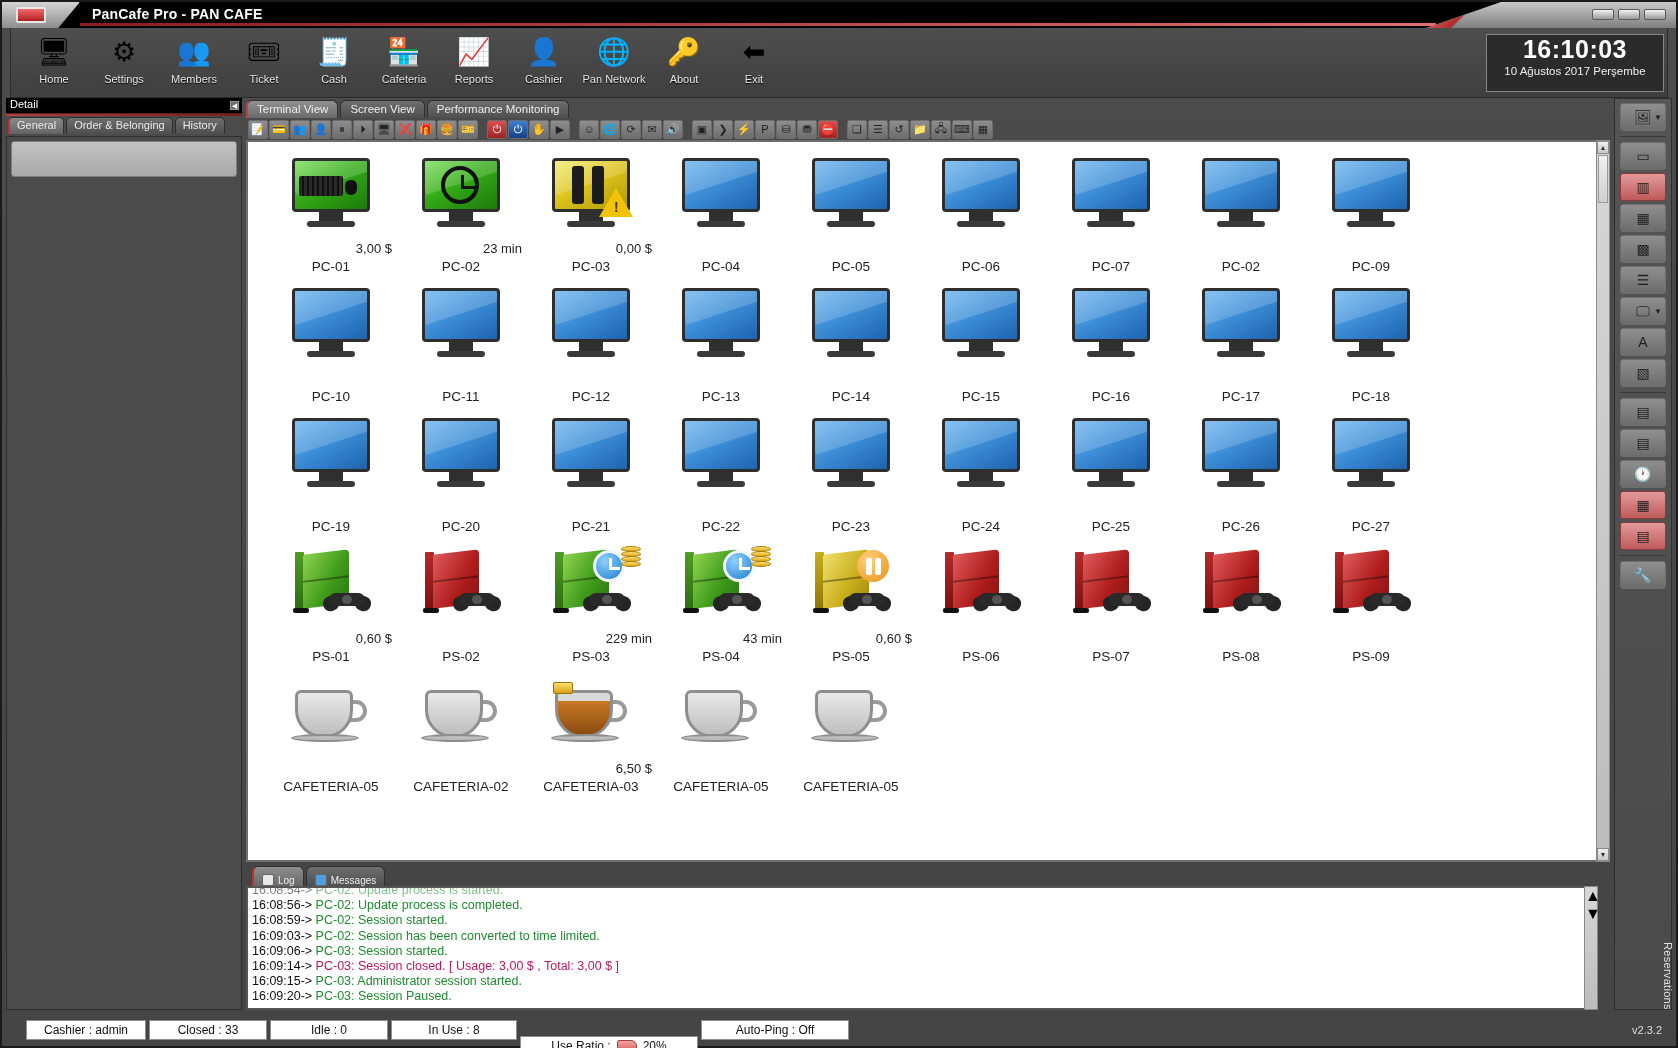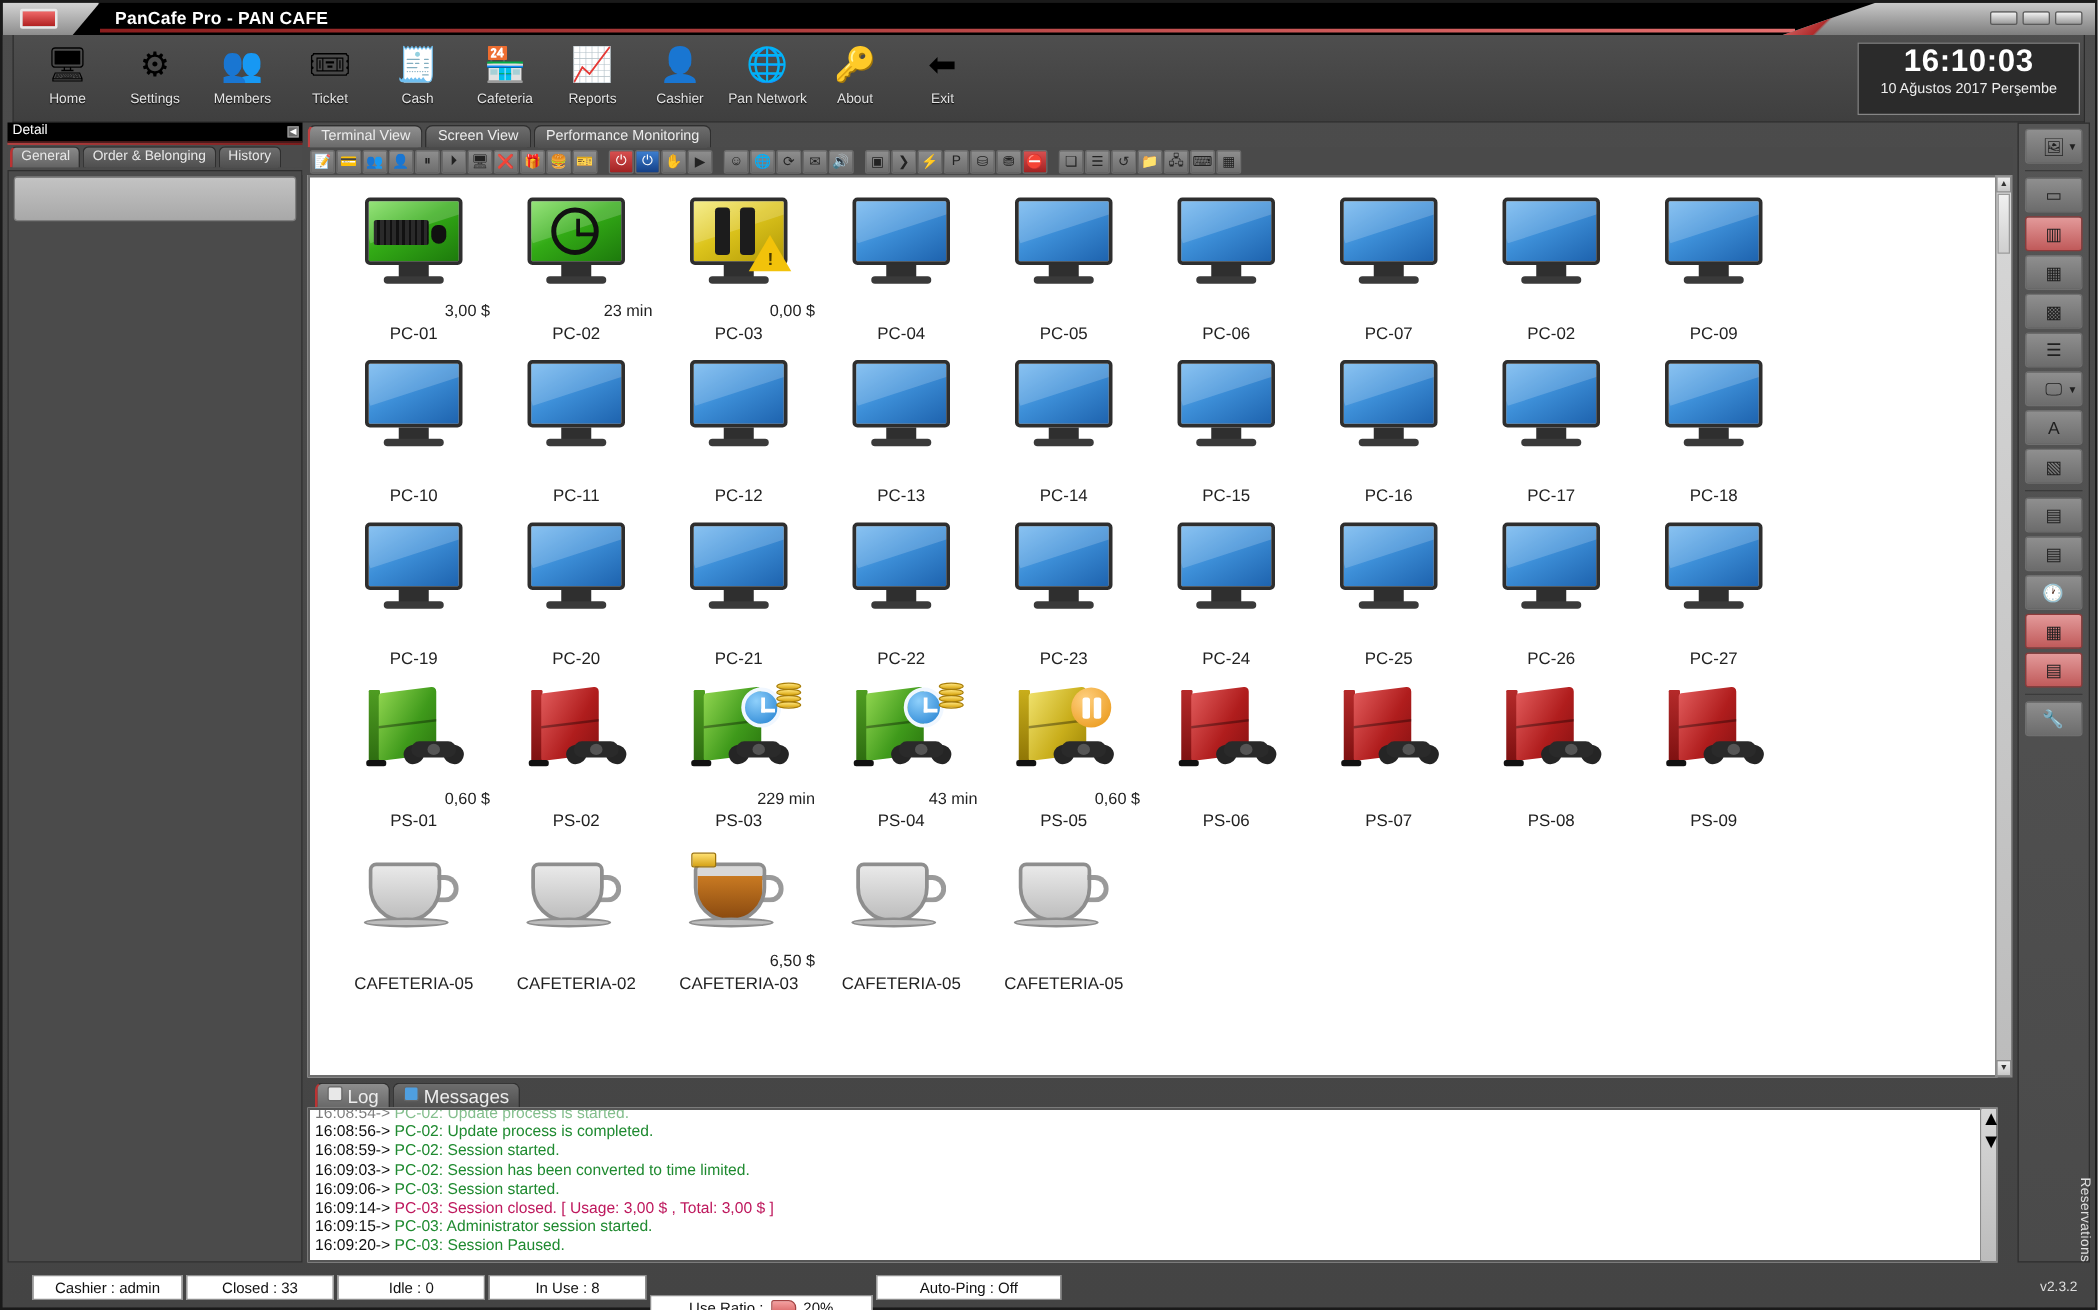--- a/index.html
+++ b/index.html
@@ -223,23 +223,23 @@
   .cup .handle{position:absolute;left:52px;top:16px;width:20px;height:22px;
      border:4px solid #9a9a9a;border-left:none;border-radius:0 14px 14px 0;}
   .cup .saucer{position:absolute;left:-4px;top:50px;width:68px;height:8px;
      background:#bdbdbd;border-radius:50%;border:2px solid #8e8e8e;}
   .cup .cookie{position:absolute;left:-2px;top:-2px;width:20px;height:12px;
      background:linear-gradient(#ffe070,#d5a217);border:1px solid #9c7206;border-radius:2px;}
 
   
   .logpanel{position:absolute;left:4px;right:12px;bottom:0;height:144px;}
   .logtabs{display:flex;height:20px;padding-left:6px;}
-  .ltab{background:linear-gradient(#6e6e6e,#4f4f4f);color:#ededed;font-size:15px;
+  .ltab{background:linear-gradient(#6e6e6e,#4f4f4f);color:#ededed;font-size:10px;
         padding:2px 8px 0;border:1px solid #303030;border-bottom:none;
-        border-radius:6px 6px 0 0;margin-right:2px;cursor:pointer;display:flex;align-items:flex-start;gap:4px;}
+        border-radius:6px 6px 0 0;margin-right:2px;cursor:pointer;display:flex;align-items:flex-end;gap:4px;}
   .ltab.active{background:linear-gradient(#8e8e8e,#686868);border-left:2px solid #b33;}
   .ltab .ic{width:12px;height:12px;border-radius:2px;display:inline-block;}
   .logbody{position:absolute;left:0;top:20px;right:0;bottom:0;background:#fff;
      border:2px solid #555;overflow:hidden;padding:2px 4px;}
   .logline{font-size:12.5px;line-height:15.2px;white-space:nowrap;color:#111;}
   .logline .ts{color:#111;}
   .logline.g .msg{color:#1f8a30;}
   .logline.r .msg{color:#be185d;}
   .logline.partial{opacity:.55;}
 

